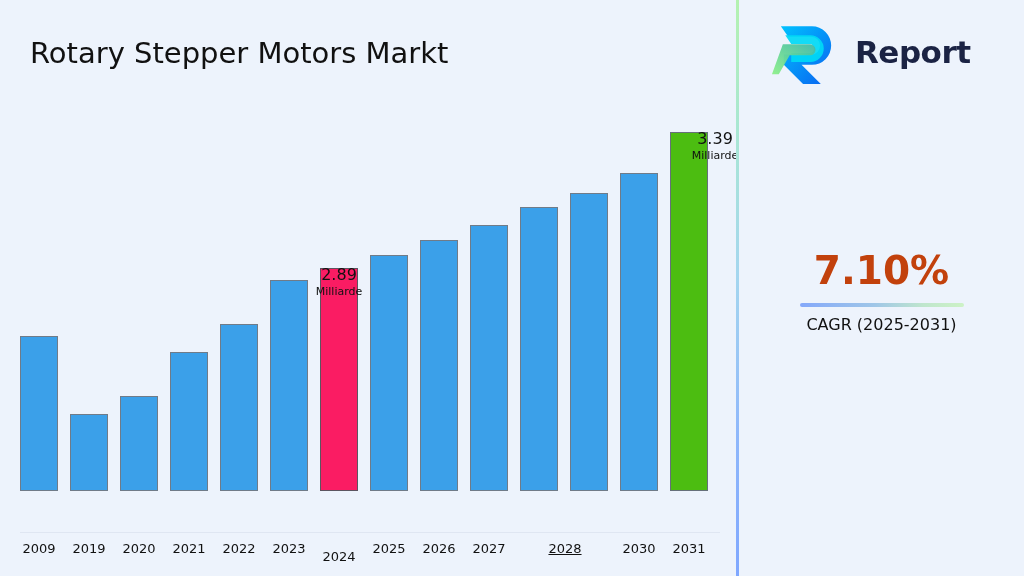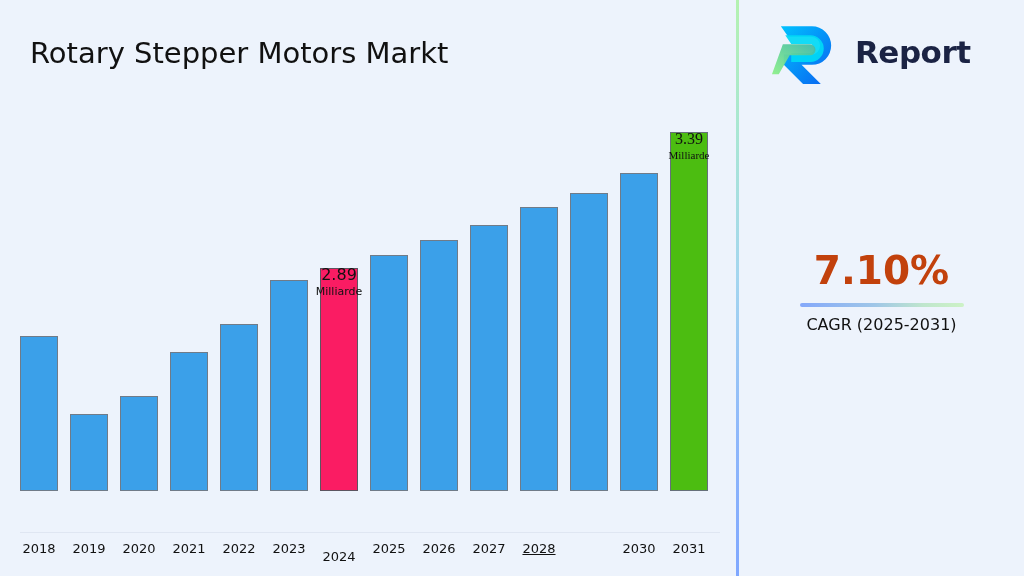--- a/index.html
+++ b/index.html
@@ -154,21 +154,21 @@
 <div id="root">
 
   <div id="chart-panel">
 
     <div id="chart-title">Rotary Stepper Motors Markt</div>
 
     <div id="plot">
       <div id="axis-line"></div>
 
     <div class="bar" style="left: 20px; width: 38px; height: 155px;"></div>
-        <div class="x-tick" style="left: 9px; width: 60px;">2018</div>
+        <div class="x-tick" style="left: 9px; width: 60px;">2009</div>
         <div class="bar" style="left: 70px; width: 38px; height: 77px;"></div>
         <div class="x-tick" style="left: 59px; width: 60px;">2019</div>
         <div class="bar" style="left: 120px; width: 38px; height: 95px;"></div>
         <div class="x-tick" style="left: 109px; width: 60px;">2020</div>
         <div class="bar" style="left: 170px; width: 38px; height: 139px;"></div>
         <div class="x-tick" style="left: 159px; width: 60px;">2021</div>
         <div class="bar" style="left: 220px; width: 38px; height: 167px;"></div>
         <div class="x-tick" style="left: 209px; width: 60px;">2022</div>
         <div class="bar" style="left: 270px; width: 38px; height: 211px;"></div>
         <div class="x-tick" style="left: 259px; width: 60px;">2023</div>
@@ -178,27 +178,27 @@
           <span class="v-unit">Milliarde</span>
         </div>
         <div class="x-tick" style="left: 309px; width: 60px; margin-top: 8px;">2024</div>
         <div class="bar" style="left: 370px; width: 38px; height: 236px;"></div>
         <div class="x-tick" style="left: 359px; width: 60px;">2025</div>
         <div class="bar" style="left: 420px; width: 38px; height: 251px;"></div>
         <div class="x-tick" style="left: 409px; width: 60px;">2026</div>
         <div class="bar" style="left: 470px; width: 38px; height: 266px;"></div>
         <div class="x-tick" style="left: 459px; width: 60px;">2027</div>
         <div class="bar" style="left: 520px; width: 38px; height: 284px;"></div>
-        <div class="x-tick" style="left: 509px; width: 60px; text-decoration: underline;">2028</div>
+        <div class="x-tick" style="left: 535px; width: 60px; text-decoration: underline;">2028</div>
         <div class="bar" style="left: 570px; width: 38px; height: 298px;"></div>
         <div class="x-tick" style="left: 559px; width: 60px; margin-top: 33px;">2029</div>
         <div class="bar" style="left: 620px; width: 38px; height: 318px;"></div>
         <div class="x-tick" style="left: 609px; width: 60px; text-align: center;">2030</div>
         <div class="bar highlight-forecast" style="left: 670px; width: 38px; height: 359px;"></div>
-        <div class="bar-value" style="left: 639px; width: 100px; top: 131px; font-family: Liberation Serif, serif;">
+        <div class="bar-value" style="left: 665px; width: 100px; top: 131px;">
           <span class="v-num">3.39</span>
           <span class="v-unit">Milliarde</span>
         </div>
         <div class="x-tick" style="left: 659px; width: 60px;">2031</div>
       </div>
   </div>
 
   <div id="panel-divider"></div>
 
   <div id="side-panel">

